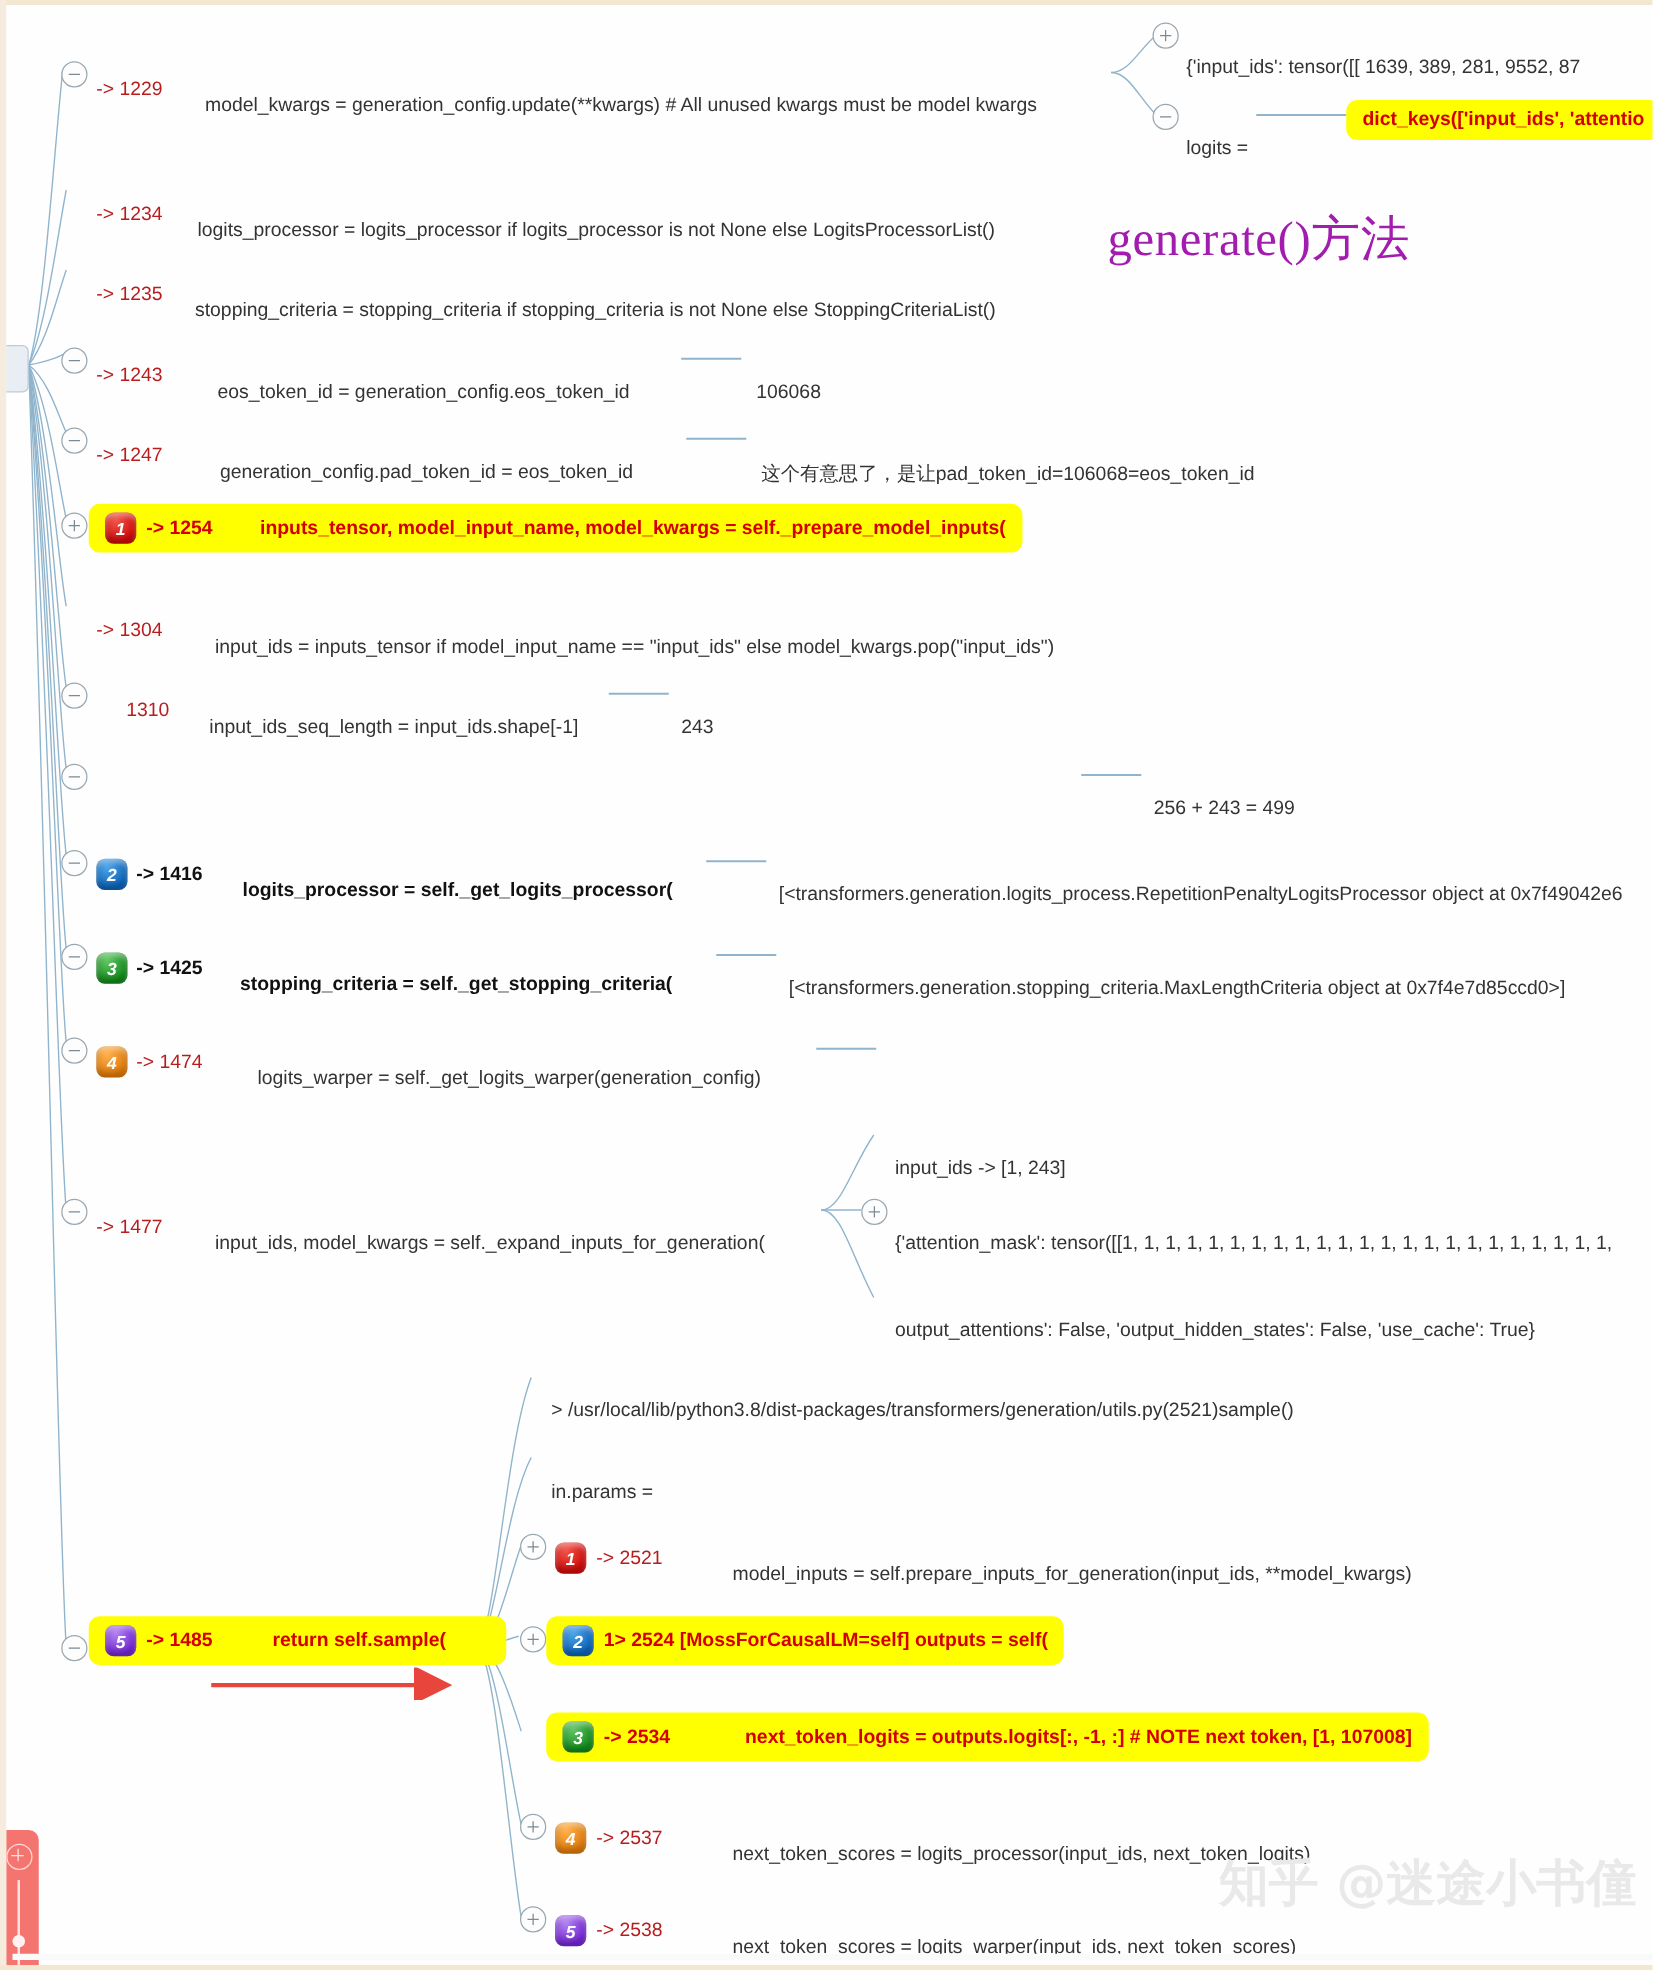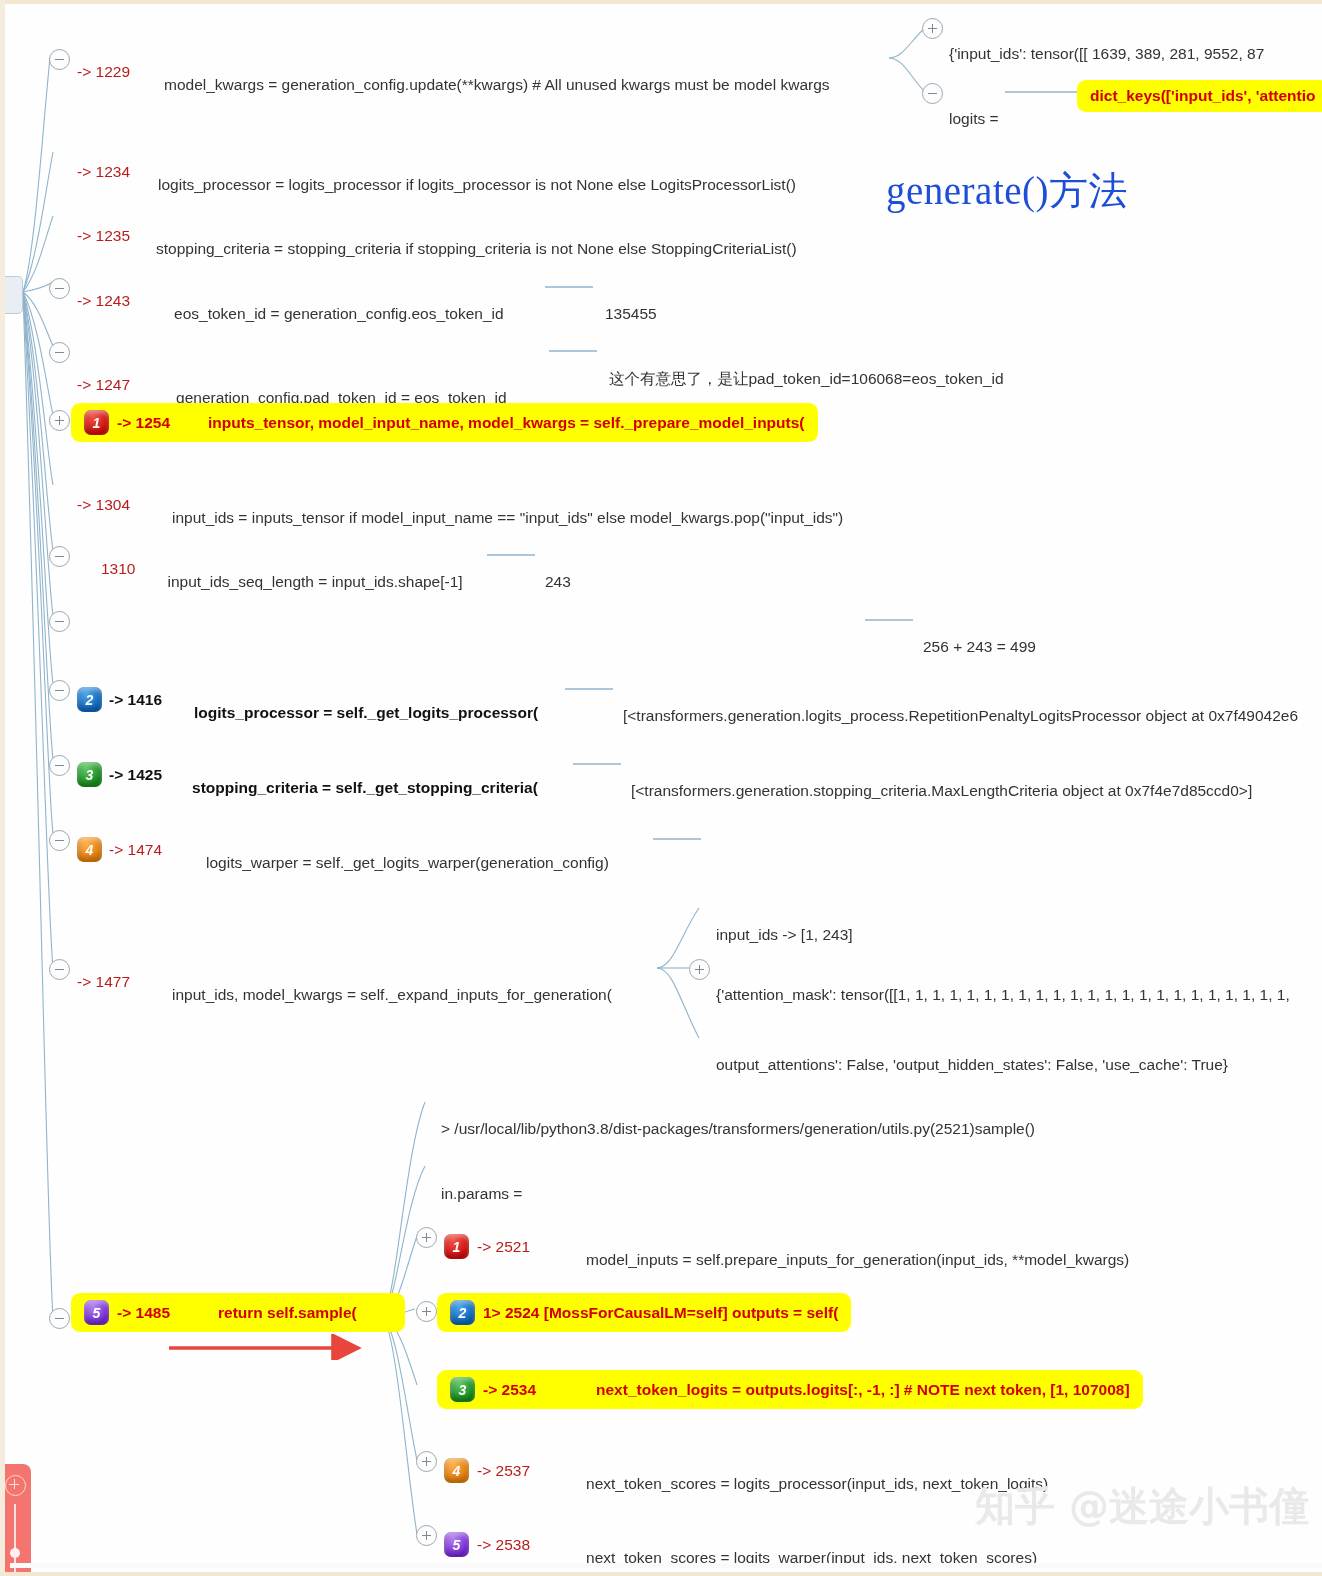--- a/index.html
+++ b/index.html
@@ -62,21 +62,21 @@
   }
   .hl .hcode{color:#d40000;font-weight:bold;font-size:15.5px;}
   .hl .hln{color:#d40000;font-weight:bold;font-size:15.5px;}
 
   .bold{font-weight:bold;color:#111;}
 
   
   #title{
     position:absolute;left:881px;top:160px;
     font-family:"Liberation Serif","DejaVu Serif",serif;
-    font-size:39px;color:#1d4ed8;letter-spacing:.5px;
+    font-size:39px;color:#a21caf;letter-spacing:.5px;
     white-space:nowrap;
   }
 
   
   #red-arrow{position:absolute;left:160px;top:1330px;}
 
   
   #zoom-panel{
     position:absolute;left:-8px;top:1460px;width:34px;height:120px;
     background:#f4756f;border-radius:8px;
@@ -198,27 +198,27 @@
 
   <div class="toggle" style="left:44px;top:274px;">
       <span class="bar-h"></span>
     </div>
   <div class="node" style="left:72px;top:274px;">
     <span class="ln">-&gt; 1243</span>
     <span class="gap" style="width:44px"></span>
     <span class="code">eos_token_id = generation_config.eos_token_id</span>
   </div>
   <div class="node" style="left:600px;top:274px;">
-    <span class="code">135455</span>
+    <span class="code">106068</span>
   </div>
 
   <div class="toggle" style="left:44px;top:338px;">
       <span class="bar-h"></span>
     </div>
-  <div class="node" style="left:72px;top:358px;justify-content:flex-end;">
+  <div class="node" style="left:72px;top:338px;justify-content:flex-end;">
     <span class="ln">-&gt; 1247</span>
     <span class="gap" style="width:46px"></span>
     <span class="code">generation_config.pad_token_id = eos_token_id</span>
   </div>
   <div class="node" style="left:604px;top:338px;">
     <span class="code">这个有意思了，是让pad_token_id=106068=eos_token_id</span>
   </div>
 
   <div class="toggle" style="left:44px;top:406px;">
       <span class="bar-h"></span>

